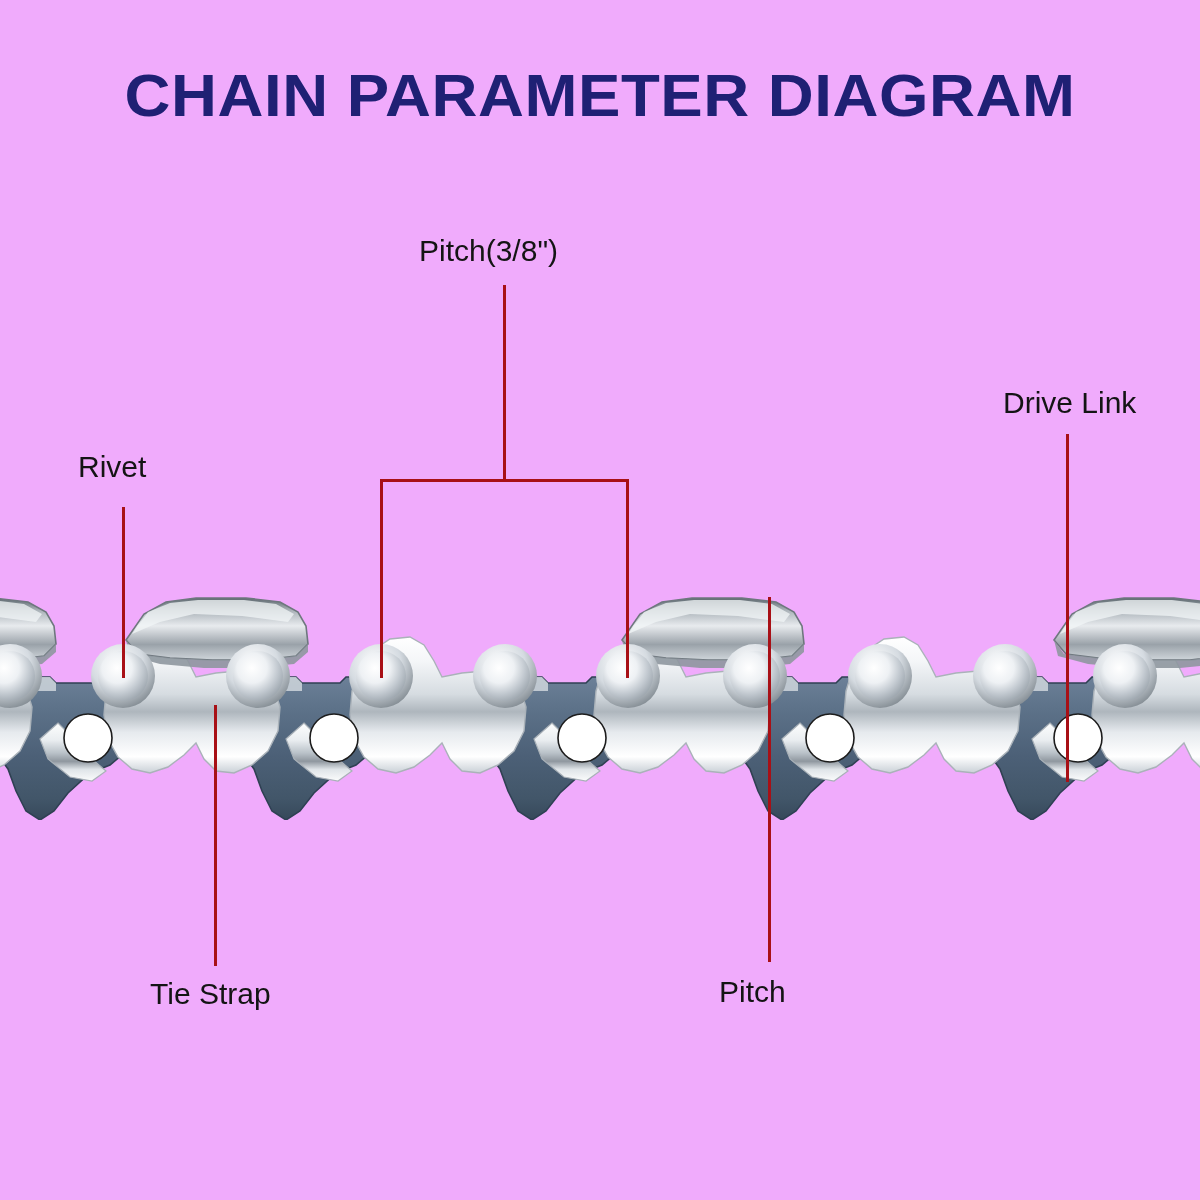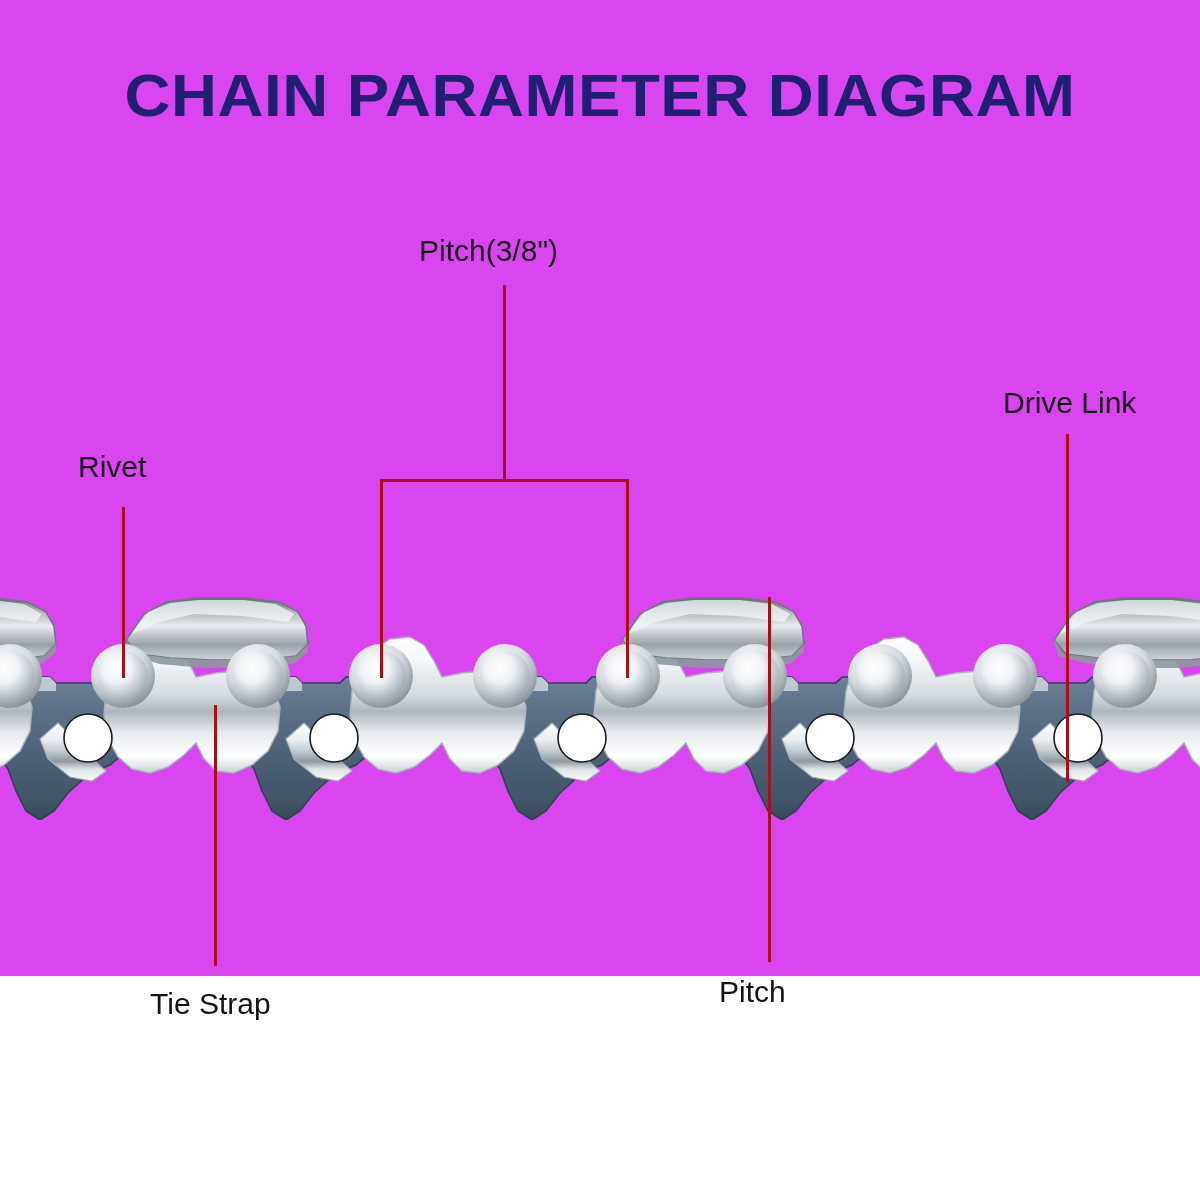--- a/index.html
+++ b/index.html
@@ -2,21 +2,21 @@
 <html><head>
 <meta charset="utf-8">
 <style>
   html,body{margin:0;padding:0;}
   body{
     width:1200px;height:1200px;
     background:#ffffff;
     font-family:"Liberation Sans", sans-serif;
     overflow:hidden;
   }
-  #stage{position:relative;width:1200px;height:976px;background:#d946ef;text-decoration:underline;}
+  #stage{position:relative;width:1200px;height:1200px;background:#f0abfc;text-decoration:underline;}
 
   
   .title{
     position:absolute;
     left:0;top:66px;width:1200px;
     text-align:center;
     font-family:"Liberation Sans", sans-serif;
     font-weight:bold;
     font-size:60px;
     letter-spacing:0.5px;
@@ -32,21 +32,21 @@
     position:absolute;
     font-family:"Liberation Sans", sans-serif;
     font-size:30px;
     color:#141414;
     white-space:nowrap;
     line-height:1;
   }
   .lbl-pitch{left:419px;top:236px;}
   .lbl-rivet{left:78px;top:452px;}
   .lbl-drive{left:1003px;top:388px;text-align:right;}
-  .lbl-tie{left:150px;top:979px;margin-top:10px;}
+  .lbl-tie{left:150px;top:979px;}
   .lbl-cutter{left:719px;top:977px;}
 
   
   .leader{position:absolute;background:#a81016;}
   .v{width:3px;}
   .h{height:3px;}
 
   
   #chain-wrap{position:absolute;left:0;top:545px;width:1200px;height:275px;}
   #chain{display:block;width:1200px;height:275px;}

